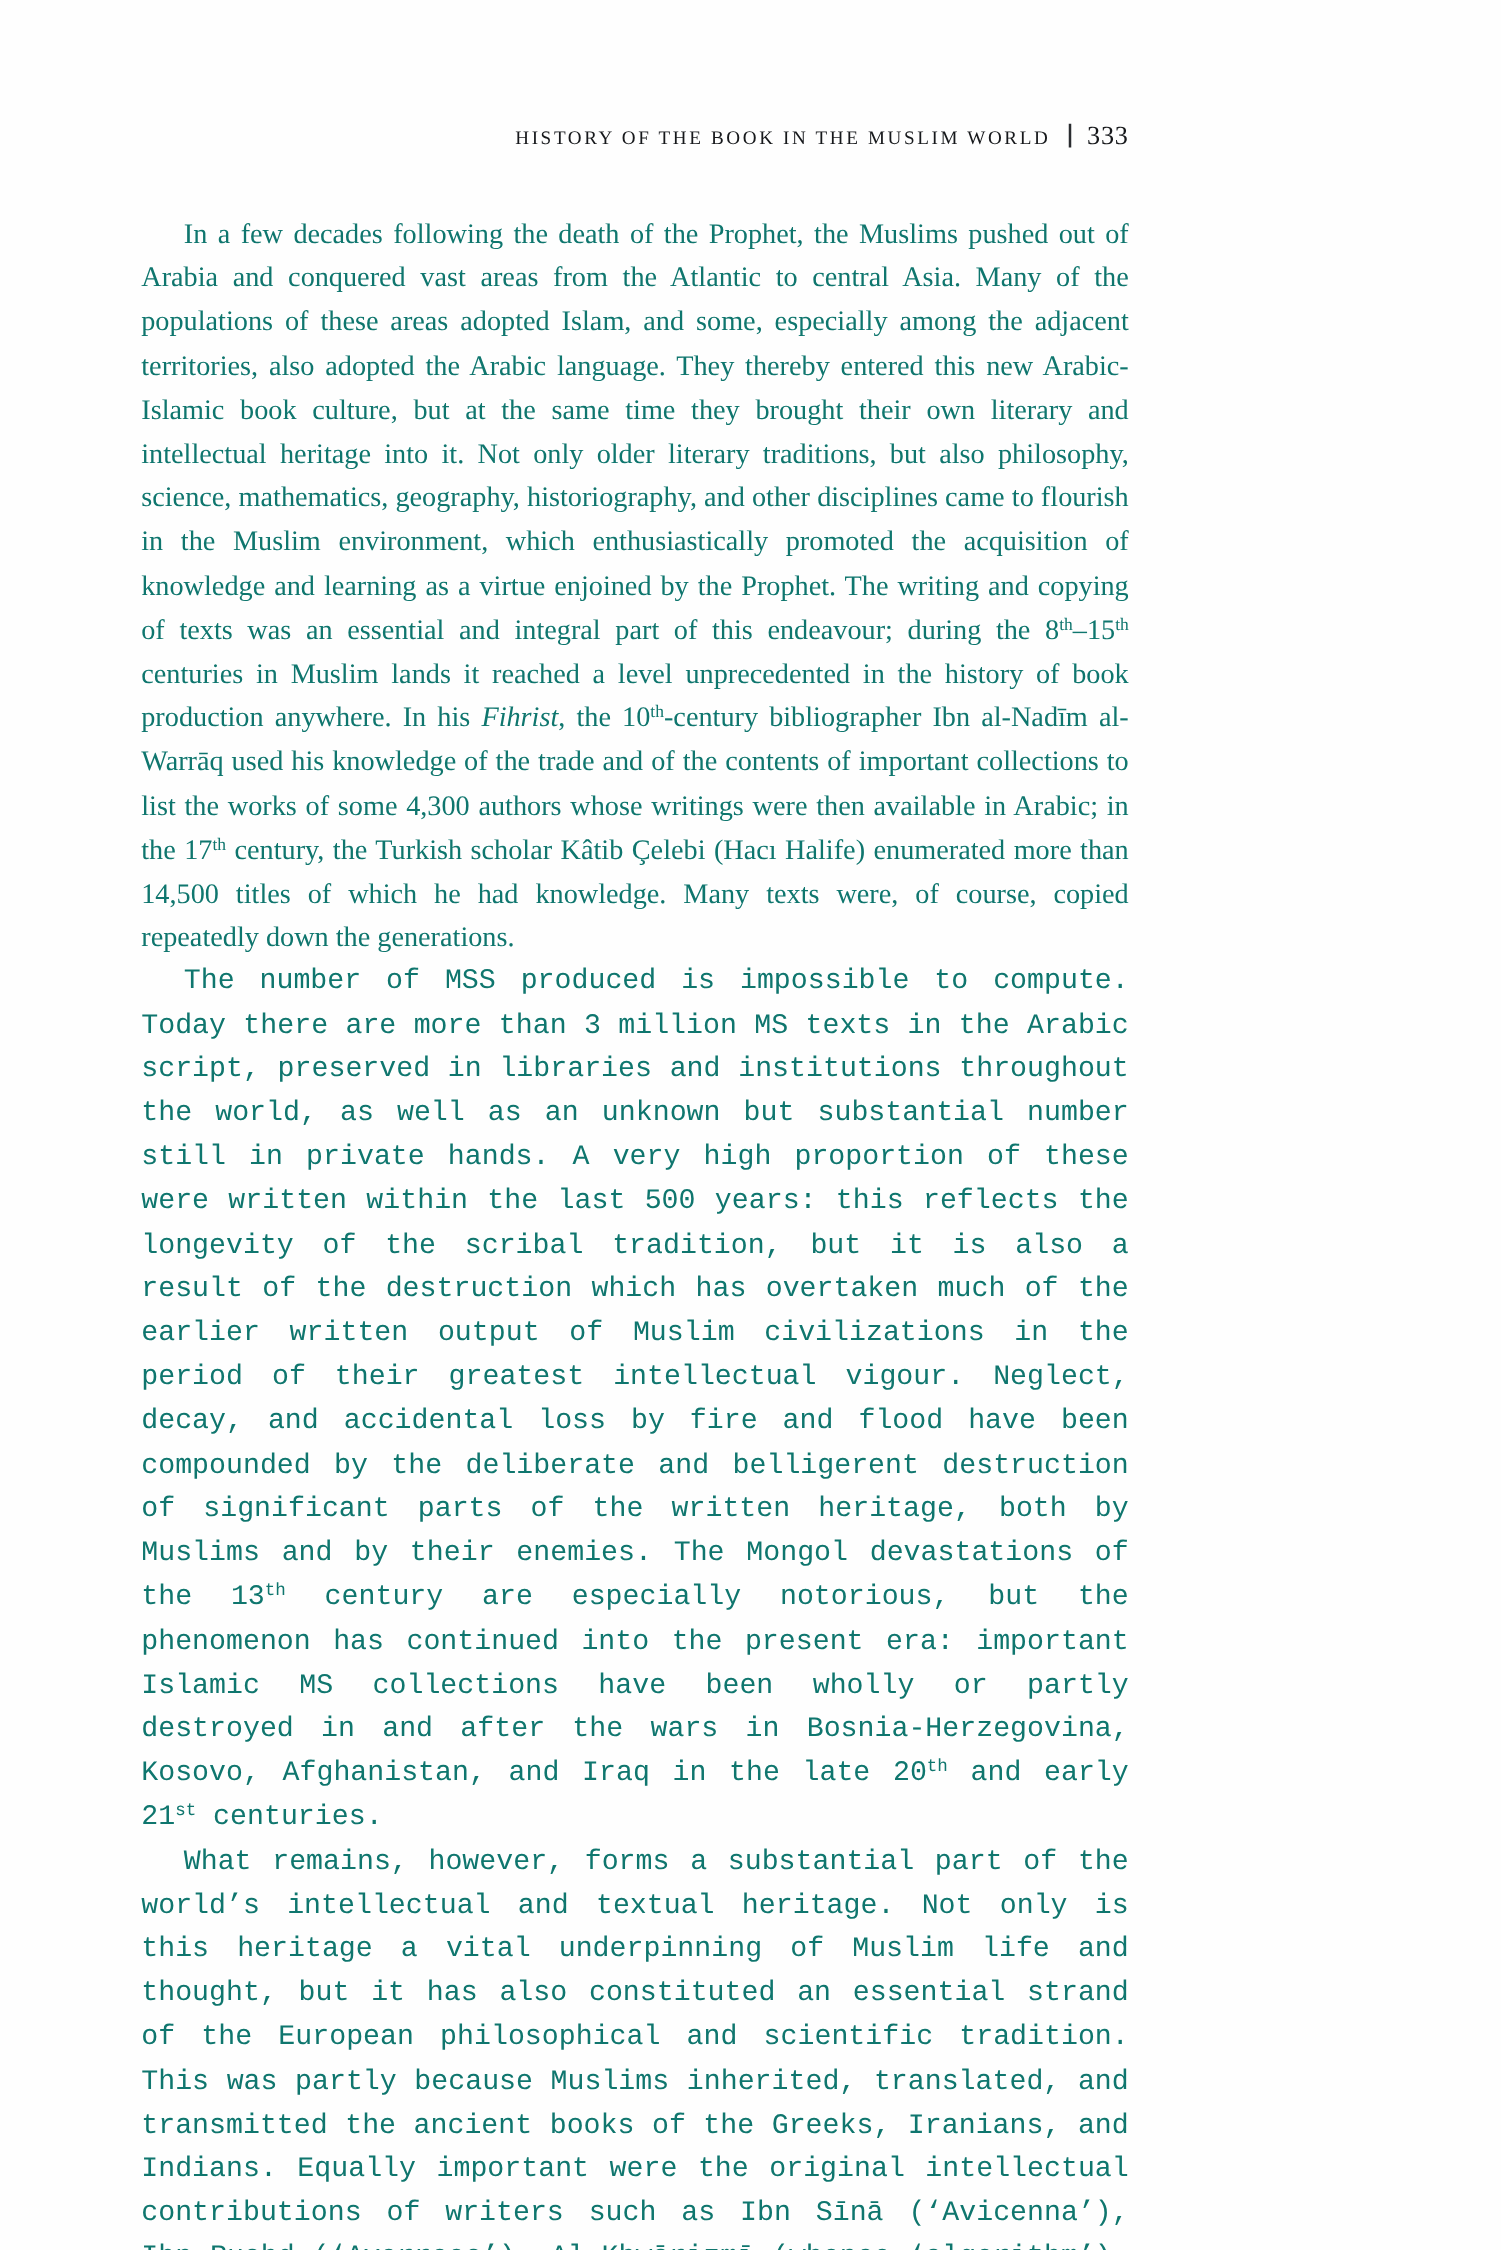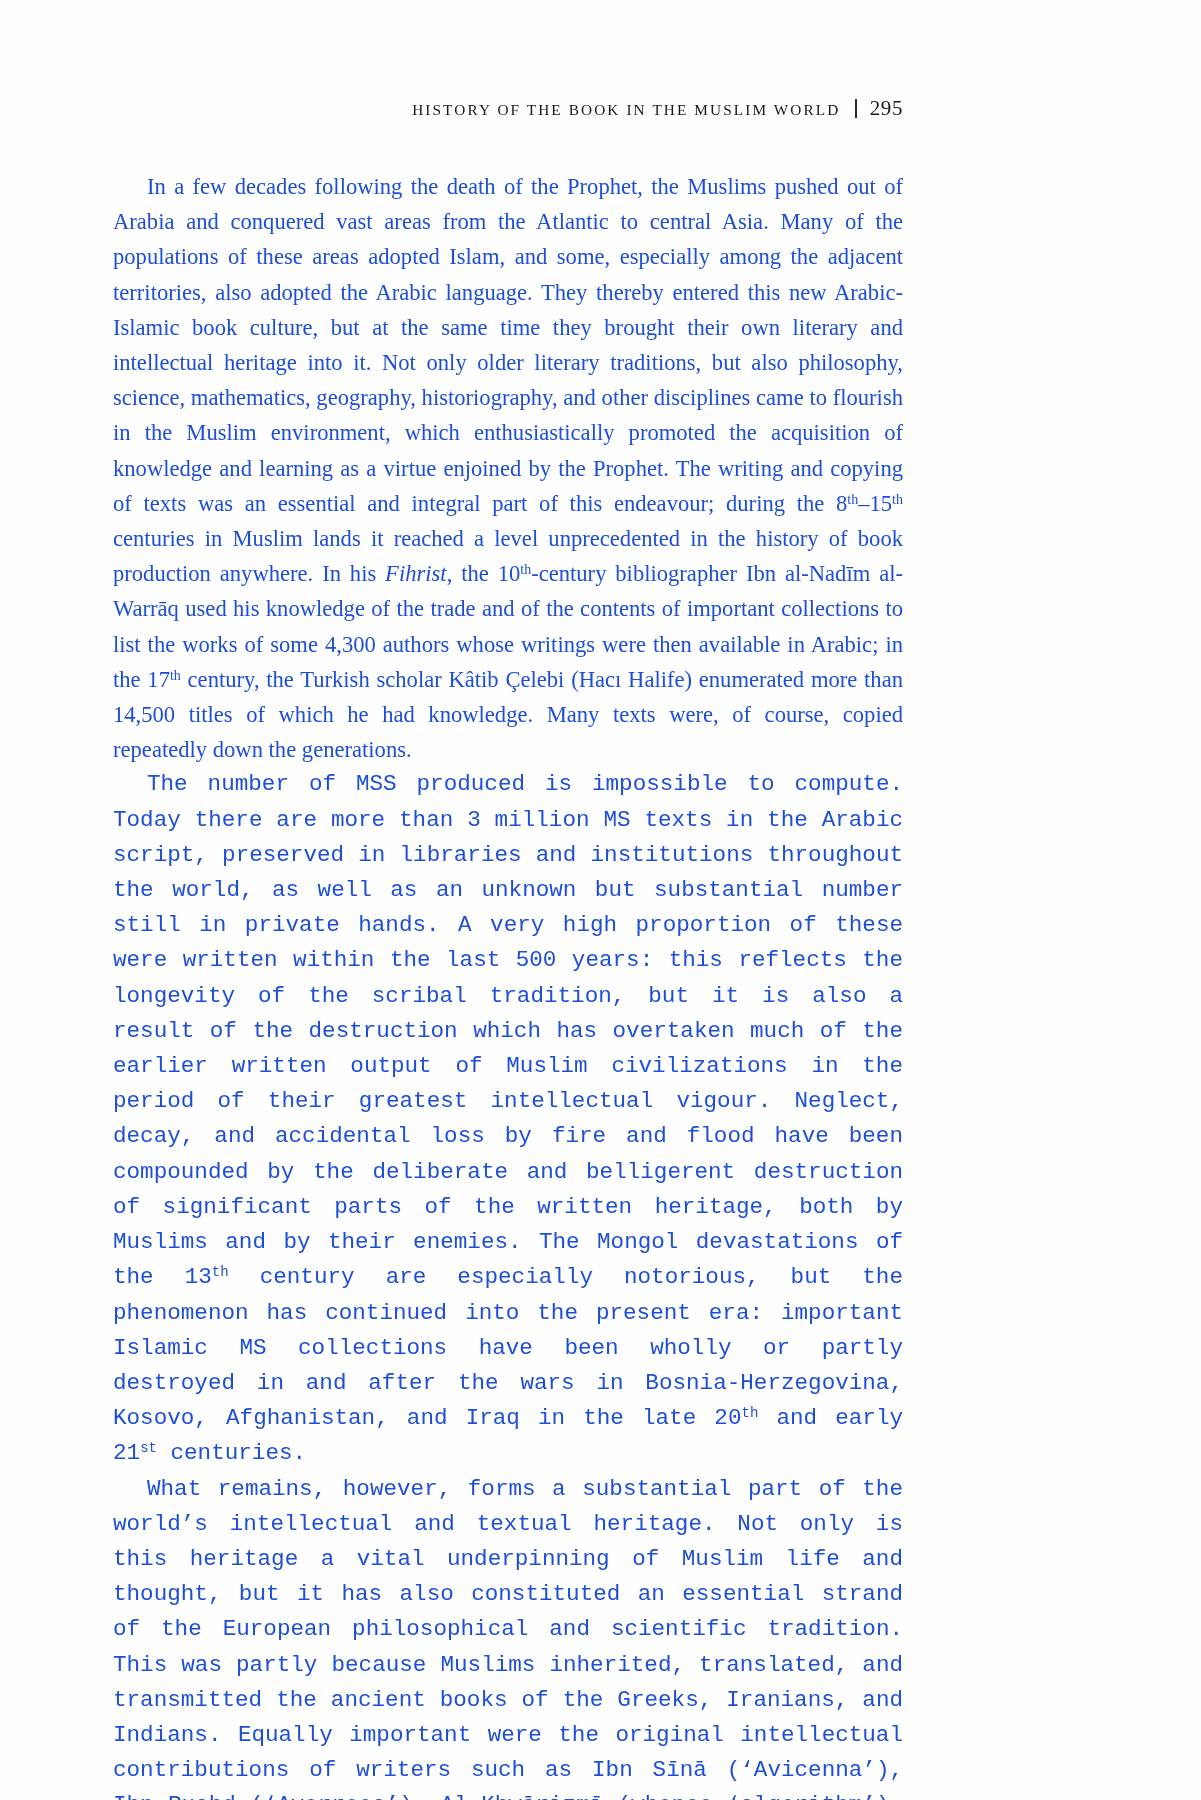--- a/index.html
+++ b/index.html
@@ -55,21 +55,21 @@
     letter-spacing: 0.6px;
   }
   
   .body-text p {
     margin: 0;
     font-size: 22.6px;
     line-height: 35.2px;
     text-align: justify;
     text-justify: inter-word;
     hyphens: none;
-    color: #1d4ed8;
+    color: #0f766e;
   }
   .body-text p.indent {
     text-indent: 34px;
   }
   .body-text p + p {
     margin-top: 0;
     font-family: Liberation Mono, monospace;
   }
   sup {
     font-size: 0.62em;
@@ -82,21 +82,21 @@
 </style>
 </head>
 <body>
 
 <div class="page">
   <div class="content">
 
     <div class="running-head">
       <span class="head-title">HISTORY OF THE BOOK IN THE MUSLIM WORLD</span>
       <span class="head-rule"></span>
-      <span class="head-folio">295</span>
+      <span class="head-folio">333</span>
     </div>
 
     <div class="body-text">
         <p class="indent"><span>In a few decades following the death of the Prophet, the Muslims pushed out of Arabia and conquered vast areas from the Atlantic to central Asia. Many of the populations of these areas adopted Islam, and some, especially among the adjacent territories, also adopted the Arabic language. They thereby entered this new Arabic-Islamic book culture, but at the same time they brought their own literary and intellectual heritage into it. Not only older literary traditions, but also philosophy, science, mathematics, geography, historiography, and other disciplines came to flourish in the Muslim environment, which enthusiastically promoted the acquisition of knowledge and learning as a virtue enjoined by the Prophet. The writing and copying of texts was an essential and integral part of this endeavour; during the 8</span><sup>th</sup><span>–15</span><sup>th</sup><span> centuries in Muslim lands it reached a level unprecedented in the history of book production anywhere. In his </span><i>Fihrist</i><span>, the 10</span><sup>th</sup><span>-century bibliographer Ibn al-Nadīm al-Warrāq used his knowledge of the trade and of the contents of important collections to list the works of some 4,300 authors whose writings were then available in Arabic; in the 17</span><sup>th</sup><span> century, the Turkish scholar Kâtib Çelebi (Hacı Halife) enumerated more than 14,500 titles of which he had knowledge. Many texts were, of course, copied repeatedly down the generations.</span></p>
         <p class="indent"><span>The number of MSS produced is impossible to compute. Today there are more than 3 million MS texts in the Arabic script, preserved in libraries and institutions throughout the world, as well as an unknown but substantial number still in private hands. A very high proportion of these were written within the last 500 years: this reflects the longevity of the scribal tradition, but it is also a result of the destruction which has overtaken much of the earlier written output of Muslim civilizations in the period of their greatest intellectual vigour. Neglect, decay, and accidental loss by fire and flood have been compounded by the deliberate and belligerent destruction of significant parts of the written heritage, both by Muslims and by their enemies. The Mongol devastations of the 13</span><sup>th</sup><span> century are especially notorious, but the phenomenon has continued into the present era: important Islamic MS collections have been wholly or partly destroyed in and after the wars in Bosnia-Herzegovina, Kosovo, Afghanistan, and Iraq in the late 20</span><sup>th</sup><span> and early 21</span><sup>st</sup><span> centuries.</span></p>
         <p class="indent"><span>What remains, however, forms a substantial part of the world’s intellectual and textual heritage. Not only is this heritage a vital underpinning of Muslim life and thought, but it has also constituted an essential strand of the European philosophical and scientific tradition. This was partly because Muslims inherited, translated, and transmitted the ancient books of the Greeks, Iranians, and Indians. Equally important were the original intellectual contributions of writers such as Ibn Sīnā (‘Avicenna’), Ibn Rushd (‘Averroes’), Al-Khwārizmī (whence ‘algorithm’), and many others, whose books contributed to the development of thought that led to the European Renaissance. Muslim books entered Christian Europe by two routes: some were studied and translated in the medieval period in former Muslim centres in Spain; others were brought later, from the 17</span><sup>th</sup><span> century onwards, as Arabic MS books from Ottoman and other Muslim territories.</span></p>
       </div>
 
   </div>
 </div>

